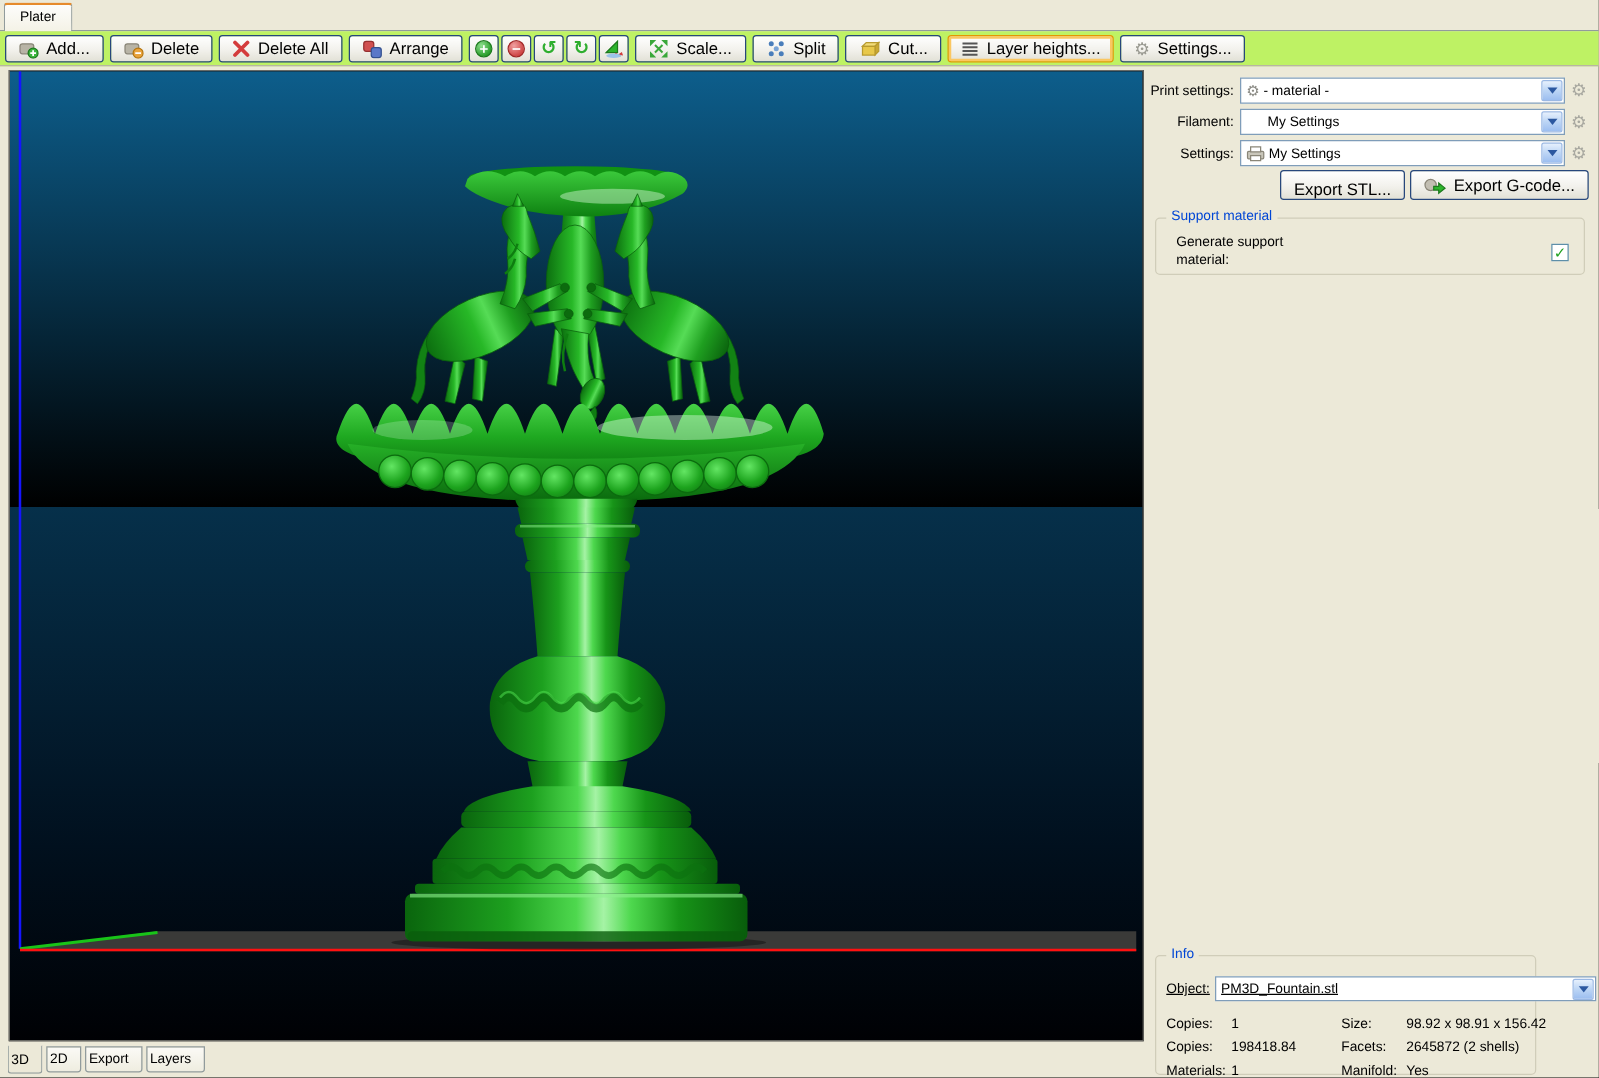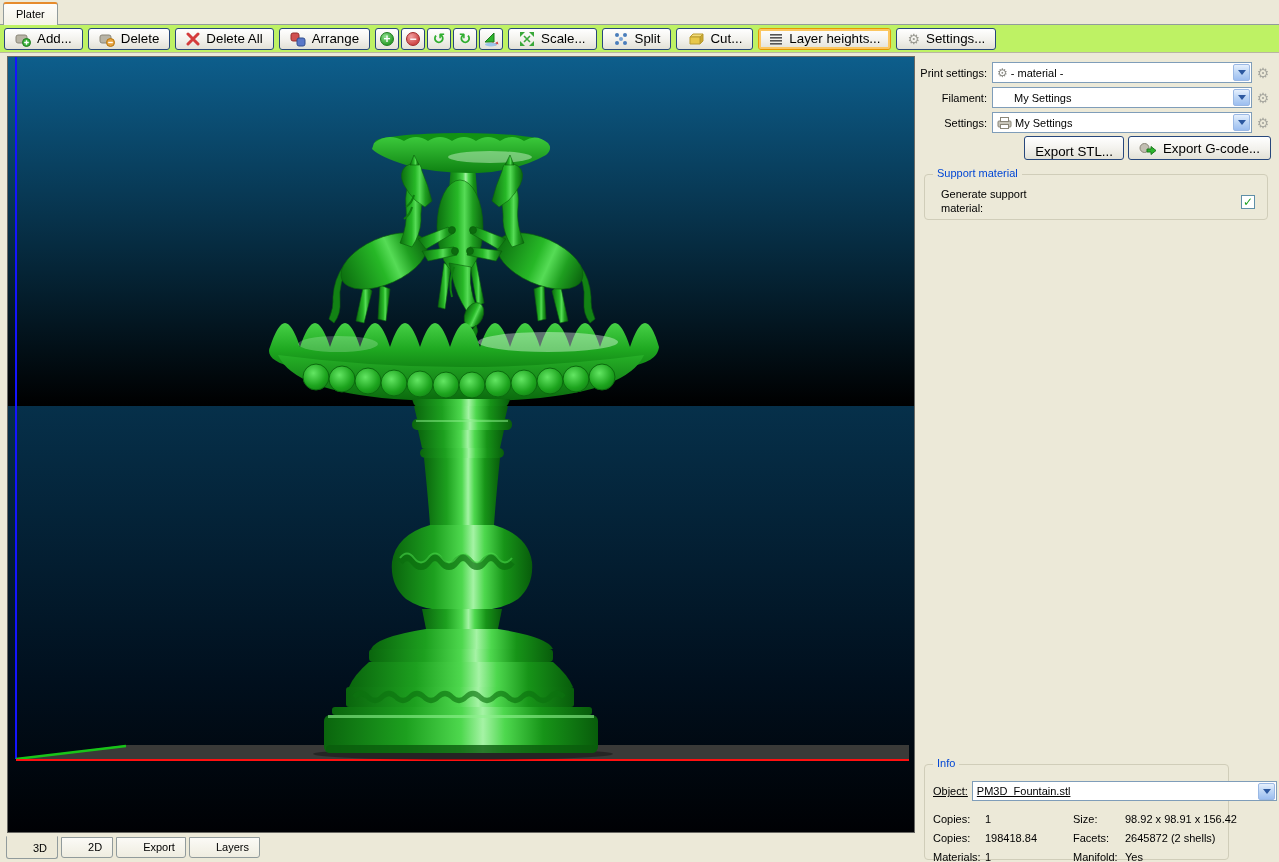--- a/index.html
+++ b/index.html
@@ -41,21 +41,21 @@
   .rot { color:#2fae2f; font-size:15px; font-weight:bold; line-height:1; }
   
   .viewport {
     position:absolute; left:7px; top:56px; width:908px; height:777px;
     border:1px solid #696964; background:#000;
   }
   .viewport svg { display:block; }
   
   .vtabs { position:absolute; left:6px; top:836px; display:flex; align-items:flex-start; }
   .vtab {
-    padding:3px 10px 4px 26px; border:1px solid #919b9c; border-radius:0 0 3px 3px;
+    padding:3px 10px 4px 2px; border:1px solid #919b9c; border-radius:0 0 3px 3px;
     background:linear-gradient(#fbfaf6,#efede0); margin-right:3px; margin-top:1px;
   }
   .vtab.active { background:#ece9d8; border-top:1px solid #ece9d8; margin-top:0; padding-top:5px; }
   
   .sidebar { position:absolute; left:920px; top:56px; width:359px; height:806px; }
   .srow { position:absolute; left:0; width:352px; height:21px; display:flex; align-items:center; }
   .slabel { width:72px; text-align:right; padding-right:5px; }
   .combo {
     flex:1; height:21px; background:#fff; border:1px solid #7f9db9;
     display:flex; align-items:center; position:relative; padding-left:4px; gap:3px;

